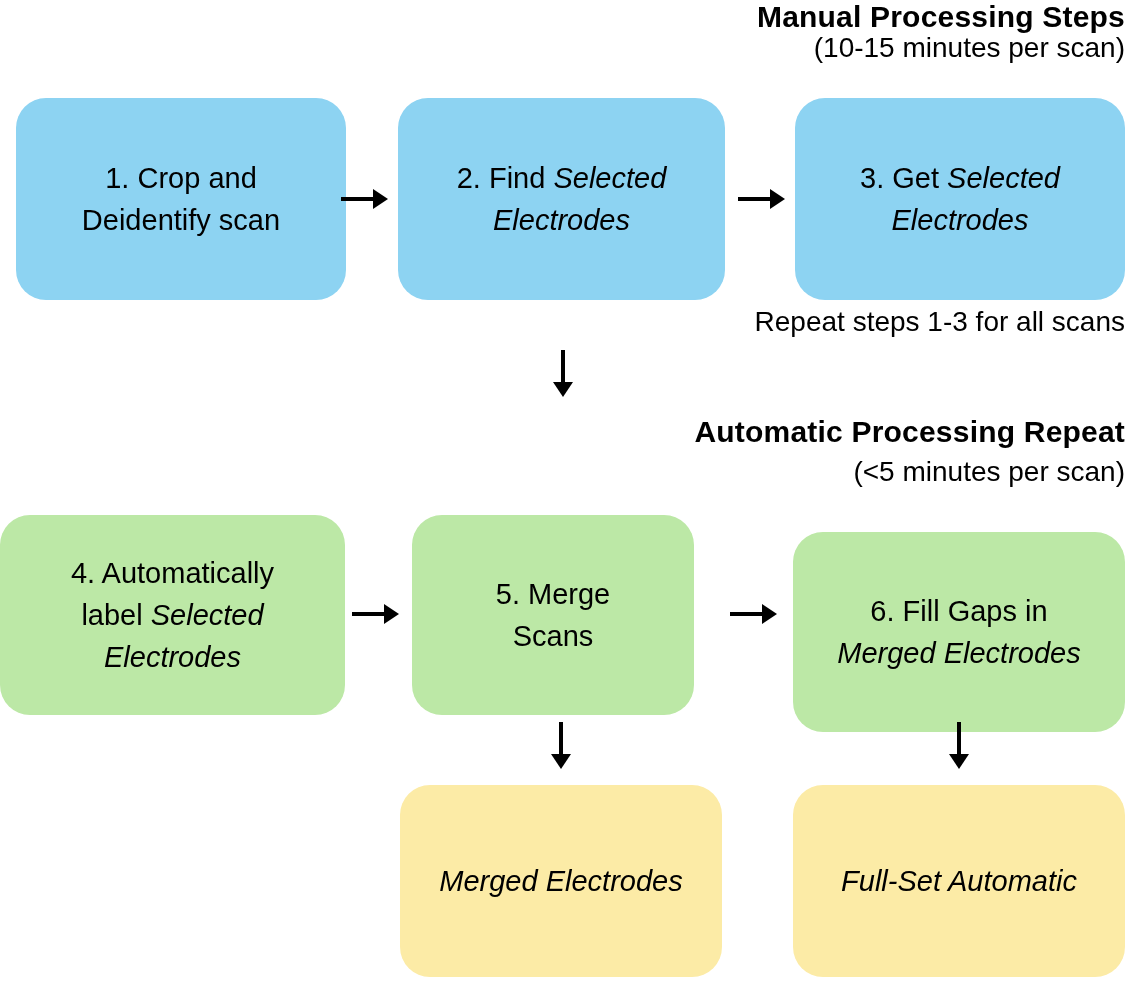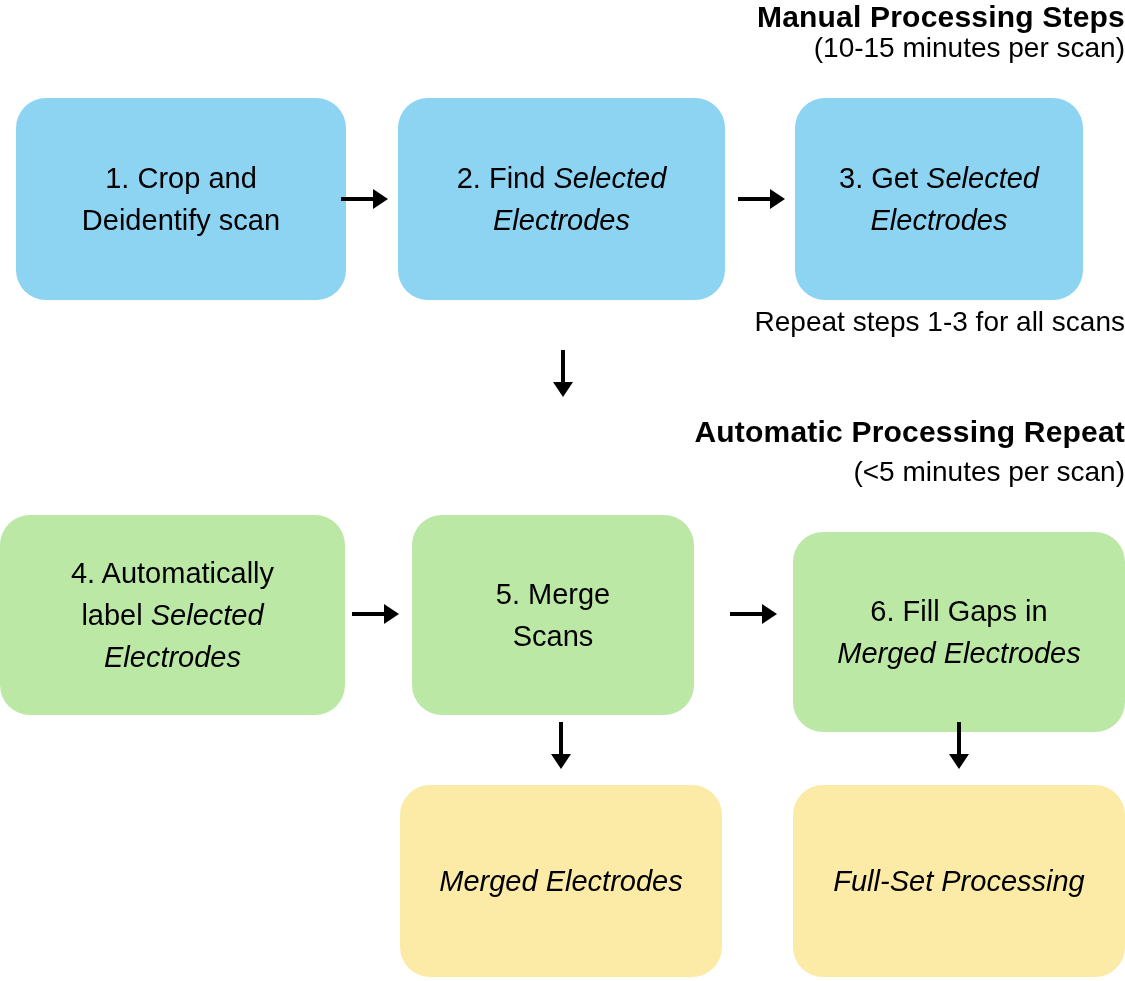--- a/index.html
+++ b/index.html
@@ -104,21 +104,21 @@
 
   <div class="box manual-box" style="left: 398px; top: 98px; width: 327px; height: 202px; padding: 0 40px;">
     <div><span>2. Find </span><i>Selected Electrodes</i></div>
   </div>
 
   <div class="arrow-h" style="left: 738px; top: 189px;">
     <div class="shaft"></div>
       <div class="head"></div>
   </div>
 
-  <div class="box manual-box" style="left: 795px; top: 98px; width: 288px; height: 202px; padding: 0 40px;">
+  <div class="box manual-box" style="left: 795px; top: 98px; width: 330px; height: 202px; padding: 0 40px;">
     <div><span>3. Get </span><i>Selected Electrodes</i></div>
   </div>
 
   <div class="center-text note" style="top: 306px;">Repeat steps 1-3 for all scans</div>
 
   <div class="arrow-v" style="left: 553px; top: 350px;">
     <div class="shaft"></div>
       <div class="head"></div>
   </div>
 
@@ -154,16 +154,16 @@
   <div class="arrow-v" style="left: 949px; top: 722px;">
     <div class="shaft"></div>
       <div class="head"></div>
   </div>
 
   <div class="box output-box" style="left: 400px; top: 785px; width: 322px; height: 192px; padding: 0 20px;">
     <div>Merged Electrodes</div>
   </div>
 
   <div class="box output-box" style="left: 793px; top: 785px; width: 332px; height: 192px; padding: 0 20px;">
-    <div>Full-Set Processing</div>
+    <div>Full-Set Automatic</div>
   </div>
 
 </div>
 
 </body></html>

